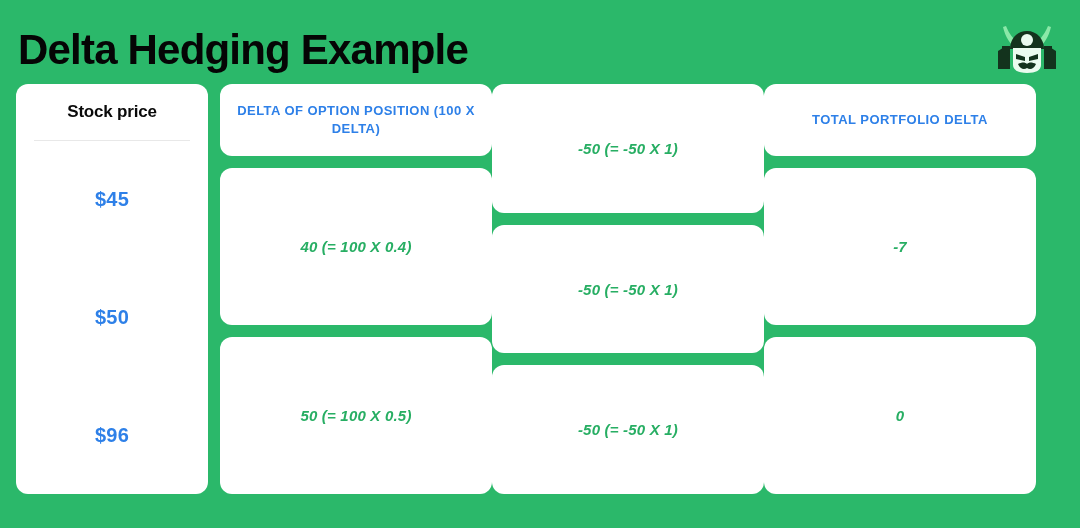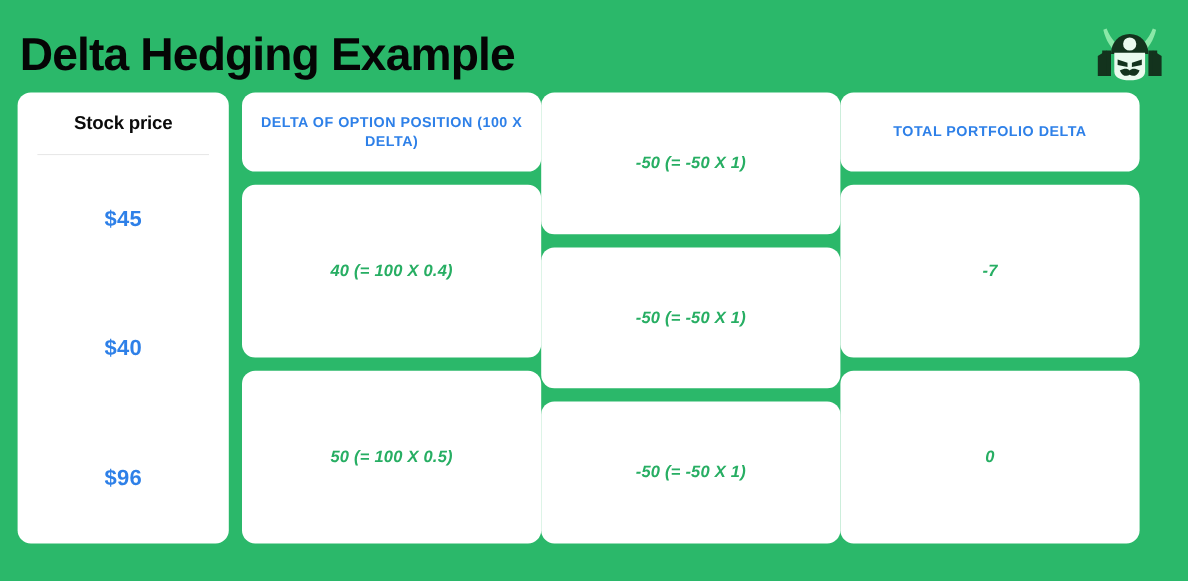--- a/index.html
+++ b/index.html
@@ -177,21 +177,21 @@
   </svg>
 </div>
 
 <div class="table-wrap">
 
   <div class="stock-col">
     <div class="stock-head">Stock price</div>
     <div class="stock-divider"></div>
     <div class="stock-body">
       <div class="stock-cell">$45</div>
-      <div class="stock-cell">$40</div>
+      <div class="stock-cell">$50</div>
       <div class="stock-cell">$96</div>
     </div>
   </div>
 
   <div class="data-cols">
 
     <div class="data-col">
       <div class="col-header">DELTA OF OPTION POSITION (100 X DELTA)</div>
       <div class="data-cell">40 (= 100 X 0.4)</div>
       <div class="data-cell">50 (= 100 X 0.5)</div>

